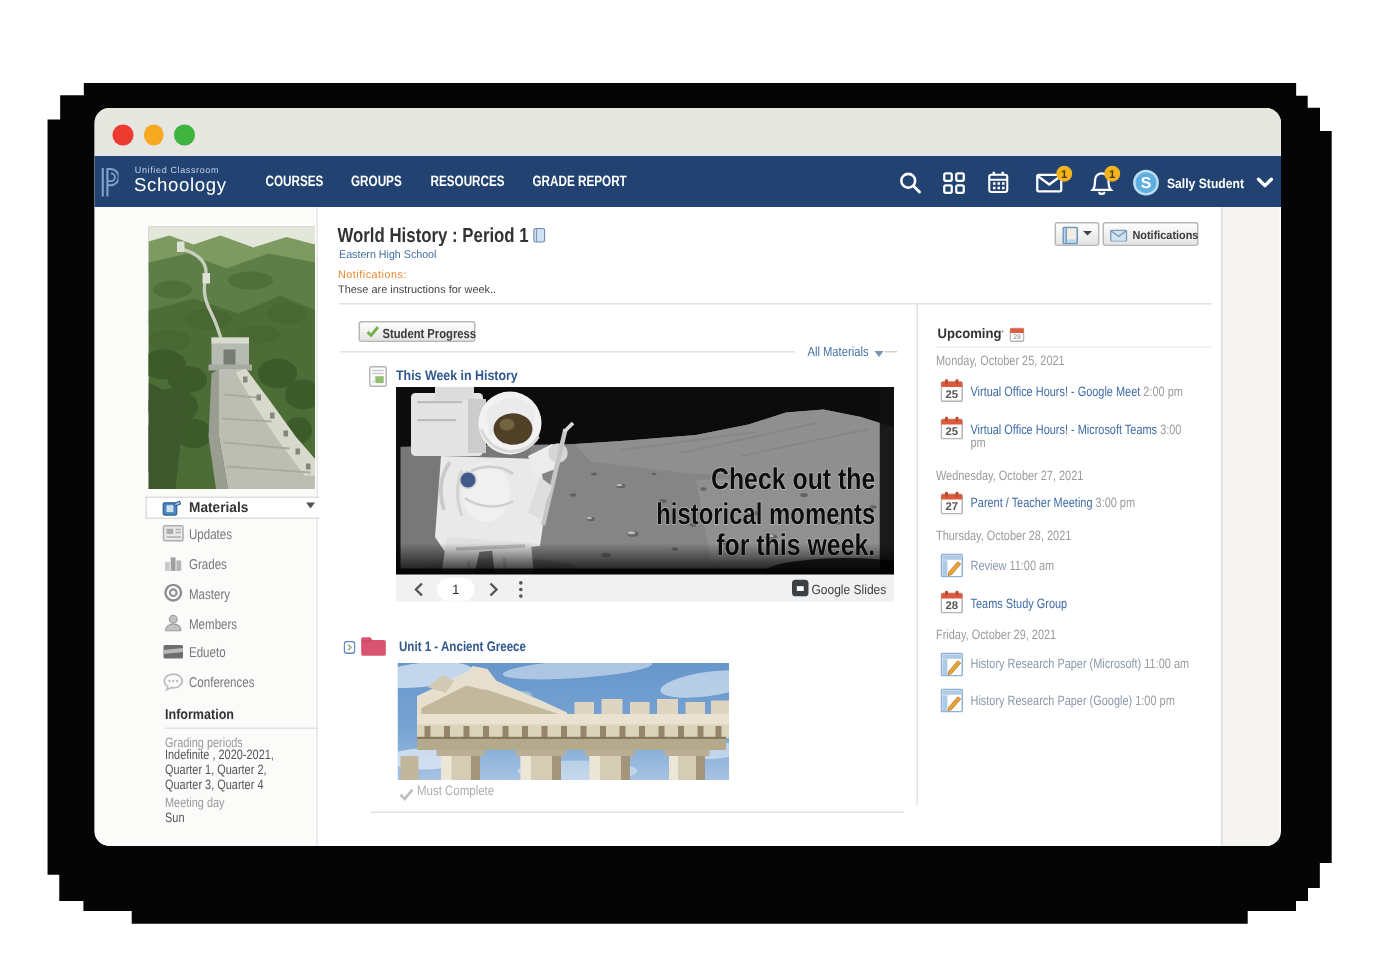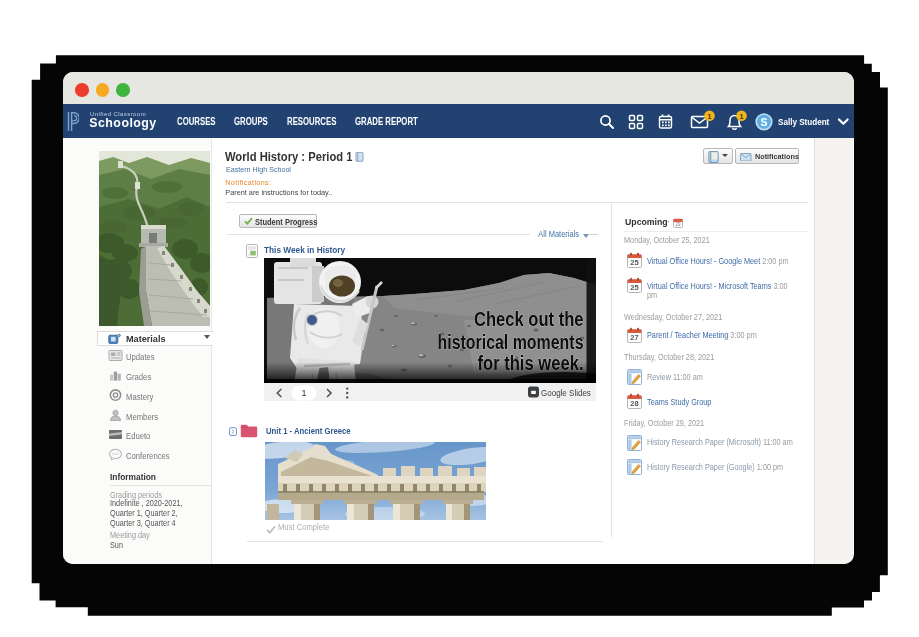--- a/index.html
+++ b/index.html
@@ -50,21 +50,21 @@
       <div class="tl" style="left:53.9px;background:#3EB33D;"></div>
     </div>
 
     <div id="nav">
       <svg class="abs" style="left:4.7px;top:6.4px;" width="12" height="21" viewBox="0 0 12 21">
         <path d="M1.5 1 V20" stroke="#7FA3CD" stroke-width="1.4" fill="none"></path>
         <path d="M4.6 1 V20 M4.6 1.7 H6.8 A5.4 5.4 0 0 1 6.8 12.5 H4.6" stroke="#7FA3CD" stroke-width="1.4" fill="none"></path>
         <path d="M7 4.6 A2.6 2.6 0 0 1 7 9.8 H4.6" stroke="#7FA3CD" stroke-width="1.2" fill="none"></path>
       </svg>
       <div class="abs" style="left:27.4px;top:6.9px;color:#c3d0e2;font-size:6px;letter-spacing:0.42px;white-space:nowrap;">Unified Classroom</div>
-      <div class="abs" style="left:26.8px;top:12px;color:#fff;font-size:12.4px;letter-spacing:0.45px;font-weight:bold;white-space:nowrap;">Schoology</div>
+      <div class="abs" style="left:26.8px;top:12px;color:#fff;font-size:12.4px;letter-spacing:0.45px;font-weight:normal;white-space:nowrap;">Schoology</div>
       <div class="navitem" style="left:114.1px;">COURSES</div>
       <div class="navitem" style="left:171.6px;">GROUPS</div>
       <div class="navitem" style="left:224.7px;">RESOURCES</div>
       <div class="navitem" style="left:292.2px;">GRADE REPORT</div>
 
       <svg class="abs" style="left:533.5px;top:6px;" width="260" height="26" viewBox="0 0 260 26">
 
         <circle cx="9.5" cy="10.5" r="4.6" stroke="#fff" stroke-width="1.7" fill="none"></circle>
         <path d="M13 14 L17 18" stroke="#fff" stroke-width="1.9" stroke-linecap="round"></path>
 
@@ -228,21 +228,21 @@
     <div class="abs" style="left:47.5px;top:458.7px;font-size:9px;color:#9a9a9a;transform:scaleX(0.81);transform-origin:0 0;white-space:nowrap;">Meeting day</div>
     <div class="abs" style="left:47.5px;top:468.2px;font-size:9px;color:#555;transform:scaleX(0.81);transform-origin:0 0;white-space:nowrap;">Sun</div>
 
     <div class="abs" style="left:162.6px;top:77.2px;font-size:13.5px;font-weight:bold;color:#333;transform:scaleX(0.83);transform-origin:0 0;white-space:nowrap;">World History : Period 1</div>
     <svg class="abs" style="left:292.3px;top:80.2px;" width="9" height="10" viewBox="0 0 12 14">
       <rect x="1" y="0.5" width="10" height="12.5" rx="1.5" fill="#cfe2f2" stroke="#6f87a8" stroke-width="1"></rect>
       <path d="M3.5 0.5 V13" stroke="#6f87a8" stroke-width="0.8"></path>
     </svg>
     <div class="abs" style="left:163.5px;top:92.9px;font-size:7.5px;color:#43709f;transform:scaleX(0.95);transform-origin:0 0;white-space:nowrap;">Eastern High School</div>
     <div class="abs" style="left:162.8px;top:106.6px;font-size:7.2px;letter-spacing:0.35px;color:#e8872b;white-space:nowrap;">Notifications:</div>
-    <div class="abs" style="left:162.8px;top:116.6px;font-size:7.3px;color:#444;white-space:nowrap;">Parent are instructions for today..</div>
+    <div class="abs" style="left:162.8px;top:116.6px;font-size:7.3px;color:#444;white-space:nowrap;">These are instructions for week..</div>
     <div class="hline" style="left:163.6px;top:130.3px;width:582px;"></div>
 
     <div class="btn" style="left:176.8px;top:142.5px;width:78px;height:13.6px;"></div>
     <svg class="abs" style="left:181px;top:145.3px;" width="9" height="8" viewBox="0 0 9 8">
       <path d="M1 4.4 L3.4 6.6 L8 1" stroke="#76b14f" stroke-width="1.9" fill="none"></path>
     </svg>
     <div class="abs" style="left:192.5px;top:145.1px;font-size:8.8px;font-weight:bold;color:#3b3b3b;transform:scaleX(0.85);transform-origin:0 0;white-space:nowrap;">Student Progress</div>
 
     <div class="abs" style="left:430px;top:157px;width:86px;text-align:right;font-size:8.8px;color:#4372a3;transform:scaleX(0.85);transform-origin:100% 0;white-space:nowrap;">All Materials</div>
     <div class="abs" style="left:520.5px;top:162.3px;width:0;height:0;border-left:3.5px solid transparent;border-right:3.5px solid transparent;border-top:4px solid #7a93ad;"></div>

